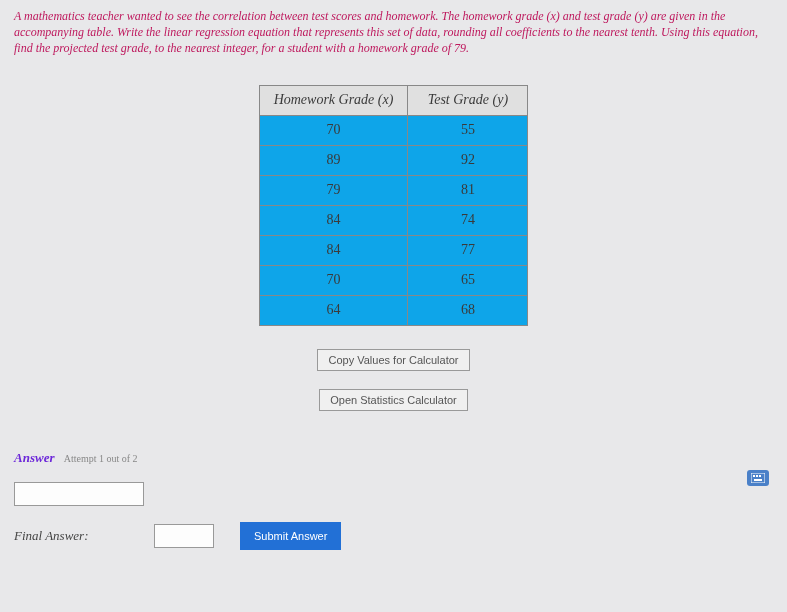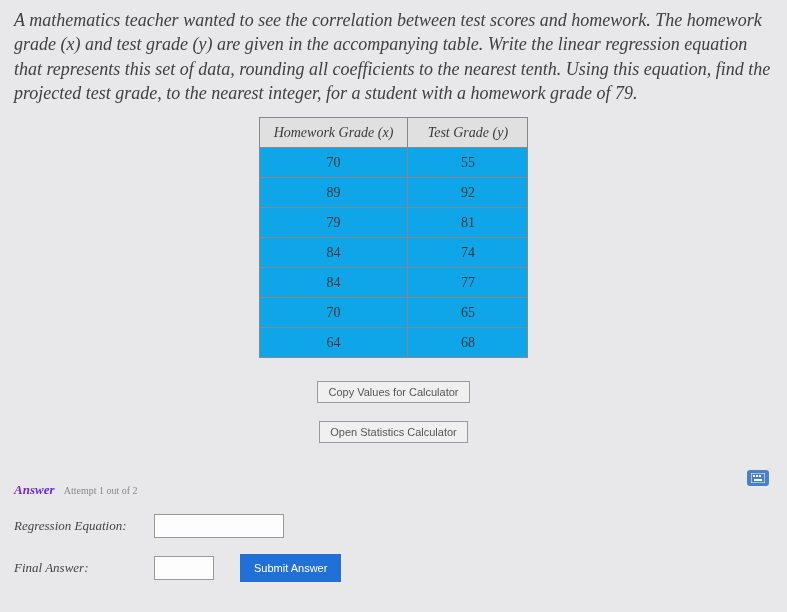--- a/index.html
+++ b/index.html
@@ -11,24 +11,24 @@
       width: 787px;
       height: 612px;
       background: #e8e8ea;
       font-family: Georgia, 'Times New Roman', serif;
       color: #3a3a3a;
       padding: 8px 14px;
       position: relative;
       overflow: hidden;
     }
     .problem-text {
-      font-size: 18px;
+      font-size: 12px;
       line-height: 1.35;
-      color: #404040;
-      margin-bottom: 12px;
+      color: #be185d;
+      margin-bottom: 28px;
       font-style: italic;
     }
     .data-table {
       margin: 0 auto 14px auto;
       border-collapse: collapse;
       background: #f5f5f5;
     }
     .data-table th,
     .data-table td {
       border: 1px solid #888;
@@ -177,21 +177,20 @@
   <div><button class="calc-button">Open Statistics Calculator</button></div>
 </div>
 
 <div class="answer-section">
   <div class="answer-header">
     <strong>Answer</strong>
     <span class="sub">Attempt 1 out of 2</span>
   </div>
 
   <div class="field-row">
-    <span class="field-label">Regression Equation:</span>
     <input class="field-input" type="text" value="" style="">
   </div>
 
   <div class="field-row">
     <span class="field-label">Final Answer:</span>
     <input class="field-input small" type="text" value="" style="">
     <button class="submit-button">Submit Answer</button>
   </div>
 </div>
 

